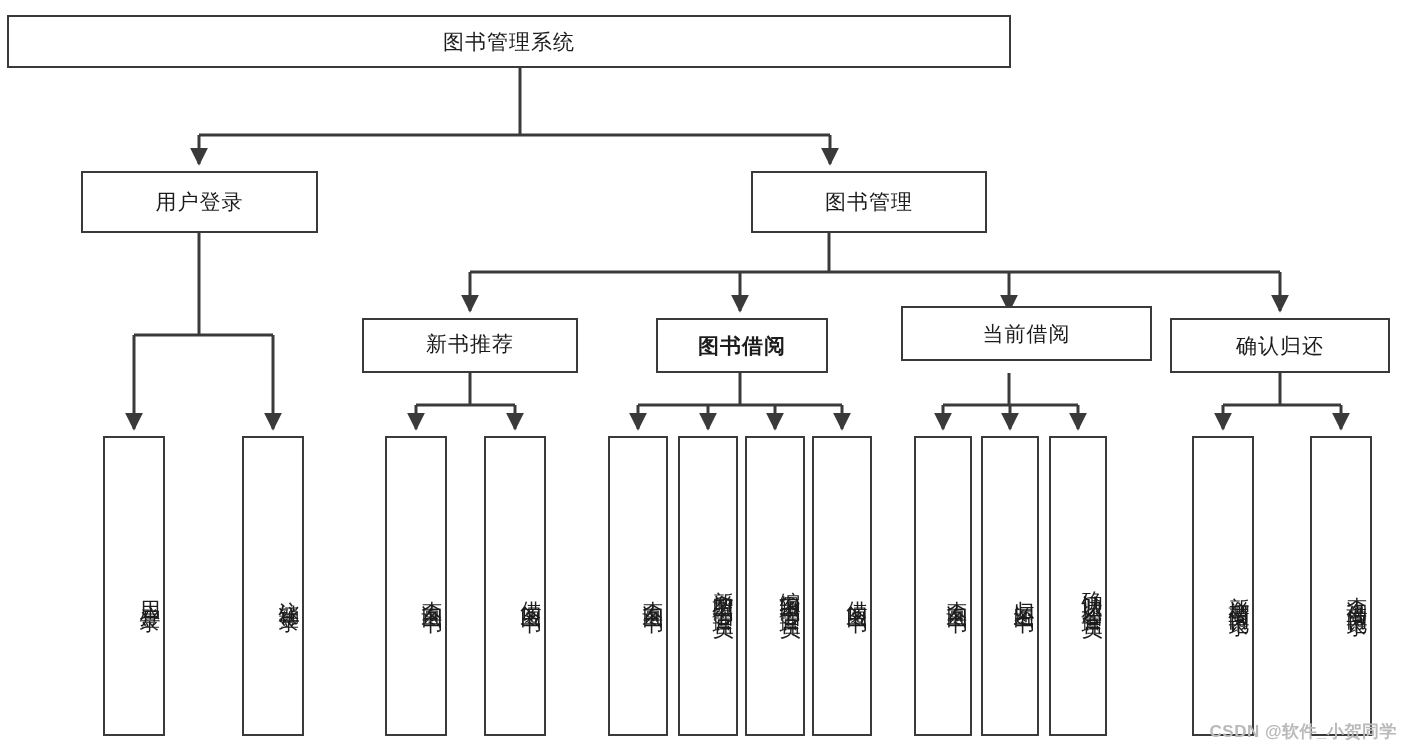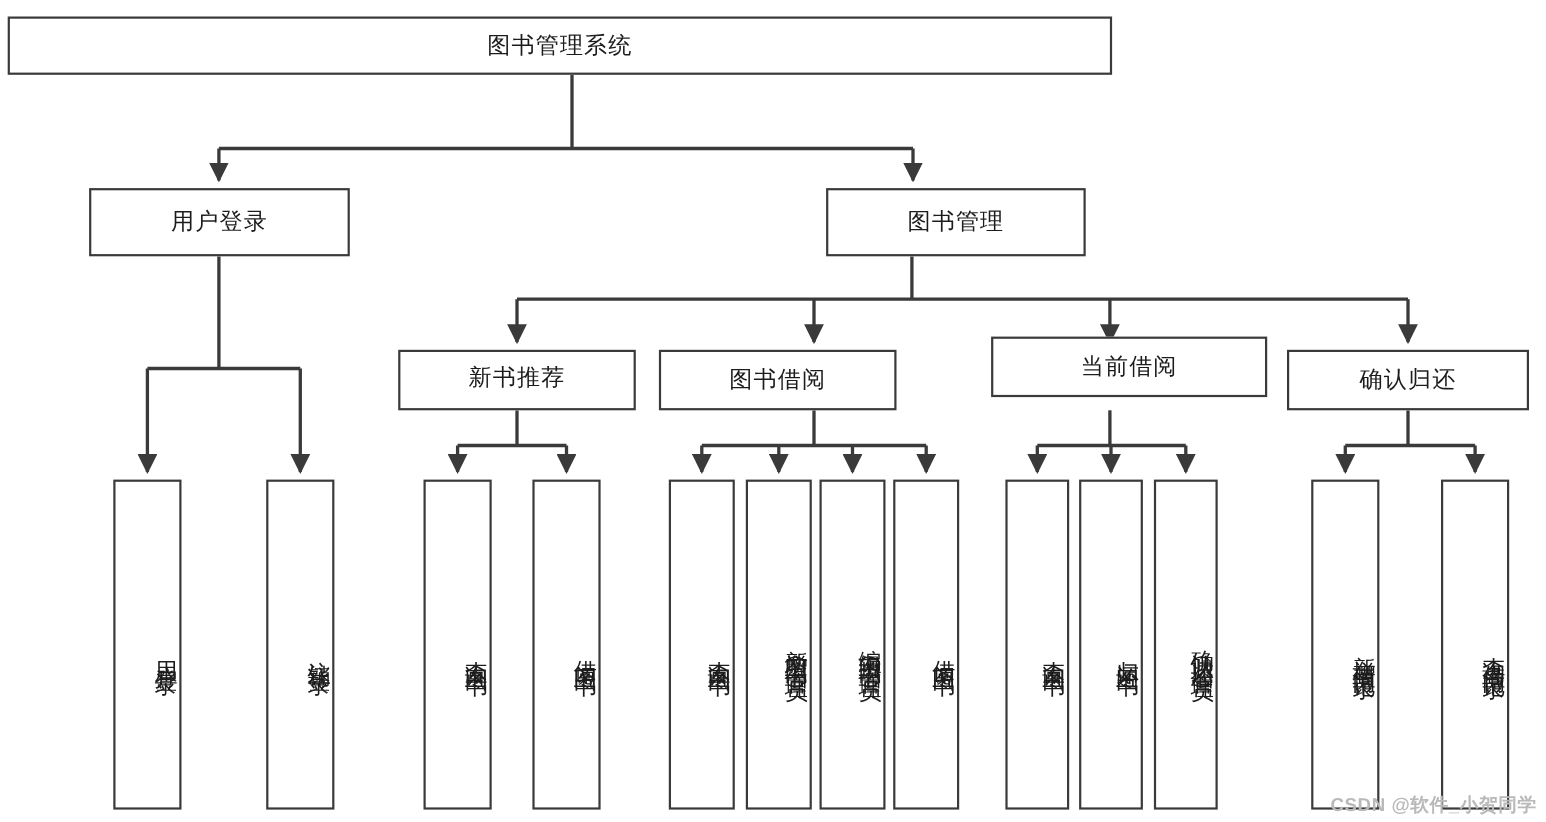--- a/index.html
+++ b/index.html
@@ -131,21 +131,21 @@
   <div class="node horizontal" style="left:81px; top:171px; width:237px; height:62px;">
     <span>用户登录</span>
   </div>
   <div class="node horizontal" style="left:711px; top:171px; width:236px; height:62px;margin-left:40px;">
     <span>图书管理</span>
   </div>
 
   <div class="node horizontal" style="left:362px; top:318px; width:216px; height:55px;font-family:Liberation Mono, monospace;">
     <span>新书推荐</span>
   </div>
-  <div class="node horizontal" style="left:599px; top:318px; width:216px; height:55px;">
+  <div class="node horizontal" style="left:656px; top:318px; width:172px; height:55px;font-weight:bold;">
     <span>图书借阅</span>
   </div>
   <div class="node horizontal" style="left:901px; top:306px; width:251px; height:55px;">
     <span>当前借阅</span>
   </div>
   <div class="node horizontal" style="left:1170px; top:318px; width:220px; height:55px;">
     <span>确认归还</span>
   </div>
 
   <div class="node vertical" style="left:103px; top:436px; width:62px; height:300px;">

